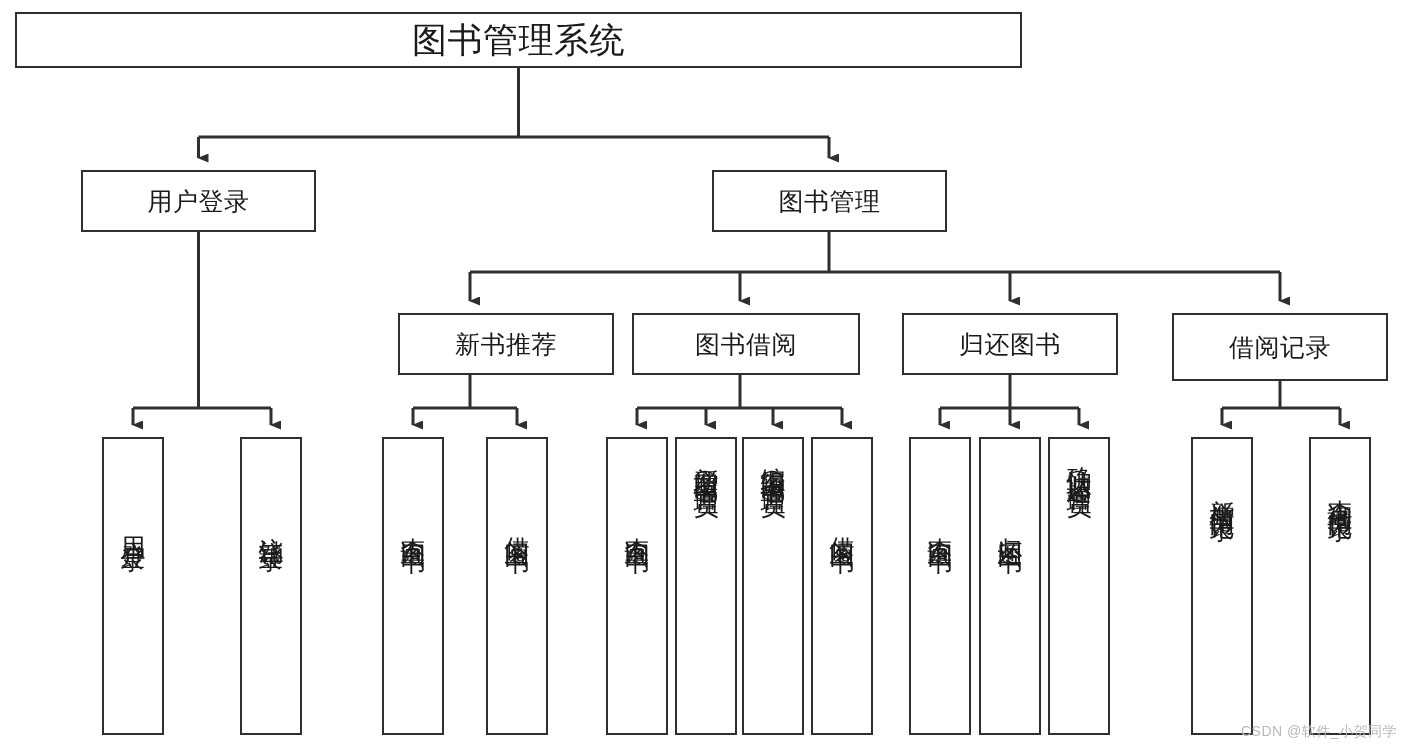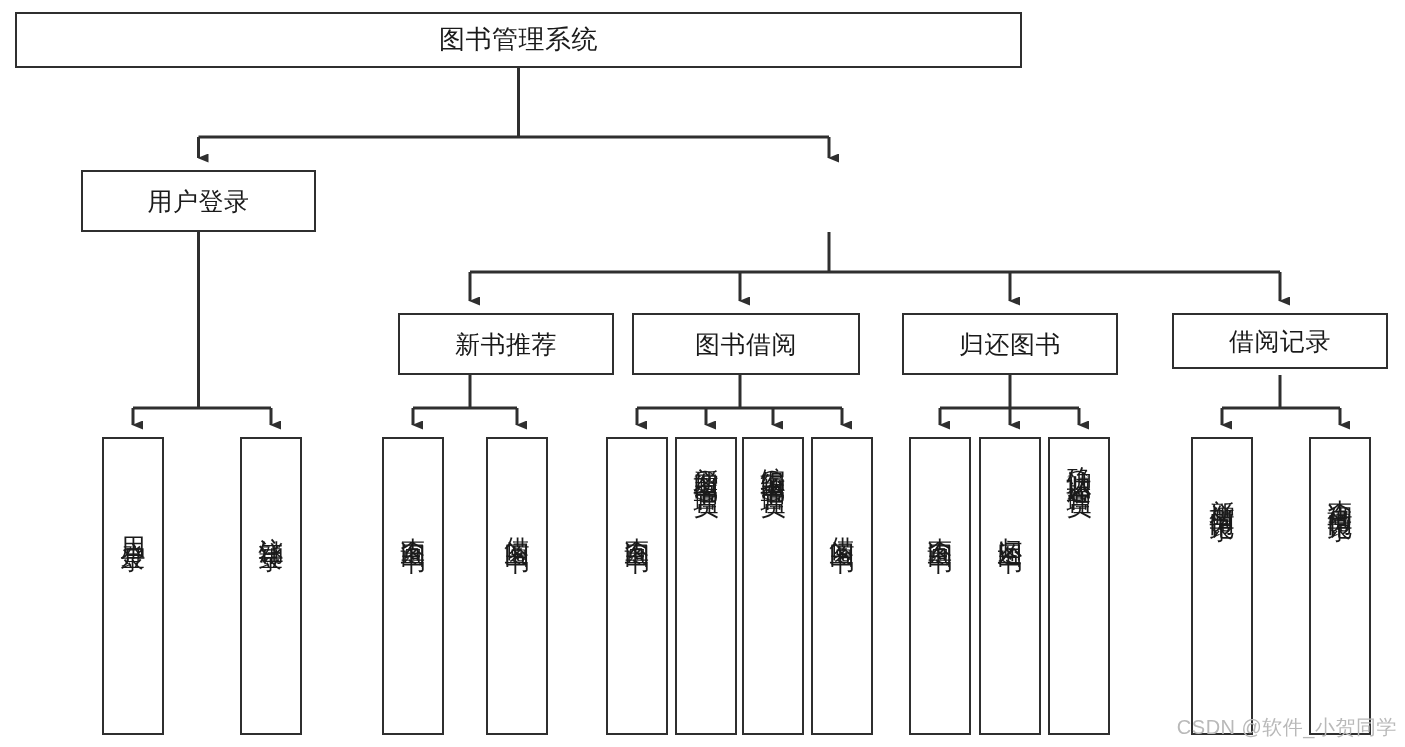--- a/index.html
+++ b/index.html
@@ -48,29 +48,29 @@
     justify-content: center;
     padding-top: 20px;
   }
   .node.vert .label {
     writing-mode: vertical-rl;
     text-orientation: upright;
     letter-spacing: 4px;
     line-height: 1;
     font-size: 25px;
   }
-  .node.root .label { font-size: 26px; }
+  .node.root .label { font-size: 35px; }
   .node.lvl2 .label { font-size: 25px; }
   .node.lvl3 .label { font-size: 25px; }
 
   .watermark {
     position: absolute;
     right: 8px;
     bottom: 6px;
-    font-size: 20px;
+    font-size: 14px;
     color: #b9b9b9;
     white-space: nowrap;
     letter-spacing: 0.5px;
   }
 </style>
 </head>
 <body>
 
 <div id="canvas">
 
@@ -124,31 +124,34 @@
     </g>
   </svg>
 
   <div class="node root horiz" style="left:15px; top:12px; width:1007px; height:56px;">
     <span class="label">图书管理系统</span>
   </div>
 
   <div class="node lvl2 horiz" style="left:81px; top:170px; width:235px; height:62px;">
     <span class="label">用户登录</span>
   </div>
+  <div class="node lvl2 horiz" style="left:712px; top:170px; width:235px; height:62px;">
+    <span class="label">图书管理</span>
+  </div>
 
   <div class="node lvl3 horiz" style="left:362px; top:313px; width:216px; height:62px;margin-left:36px;">
     <span class="label">新书推荐</span>
   </div>
   <div class="node lvl3 horiz" style="left:632px; top:313px; width:228px; height:62px;">
     <span class="label">图书借阅</span>
   </div>
   <div class="node lvl3 horiz" style="left:902px; top:313px; width:216px; height:62px;">
     <span class="label">归还图书</span>
   </div>
-  <div class="node lvl3 horiz" style="left:1172px; top:313px; width:216px; height:56px;">
+  <div class="node lvl3 horiz" style="left:1172px; top:313px; width:216px; height:68px;">
     <span class="label">借阅记录</span>
   </div>
 
   <div class="node vert" style="left:102px; top:437px; width:62px; height:298px; padding-top:78px;">
     <span class="label">用户登录</span>
   </div>
   <div class="node vert" style="left:240px; top:437px; width:62px; height:298px; padding-top:78px;">
     <span class="label">注销登录</span>
   </div>
 

